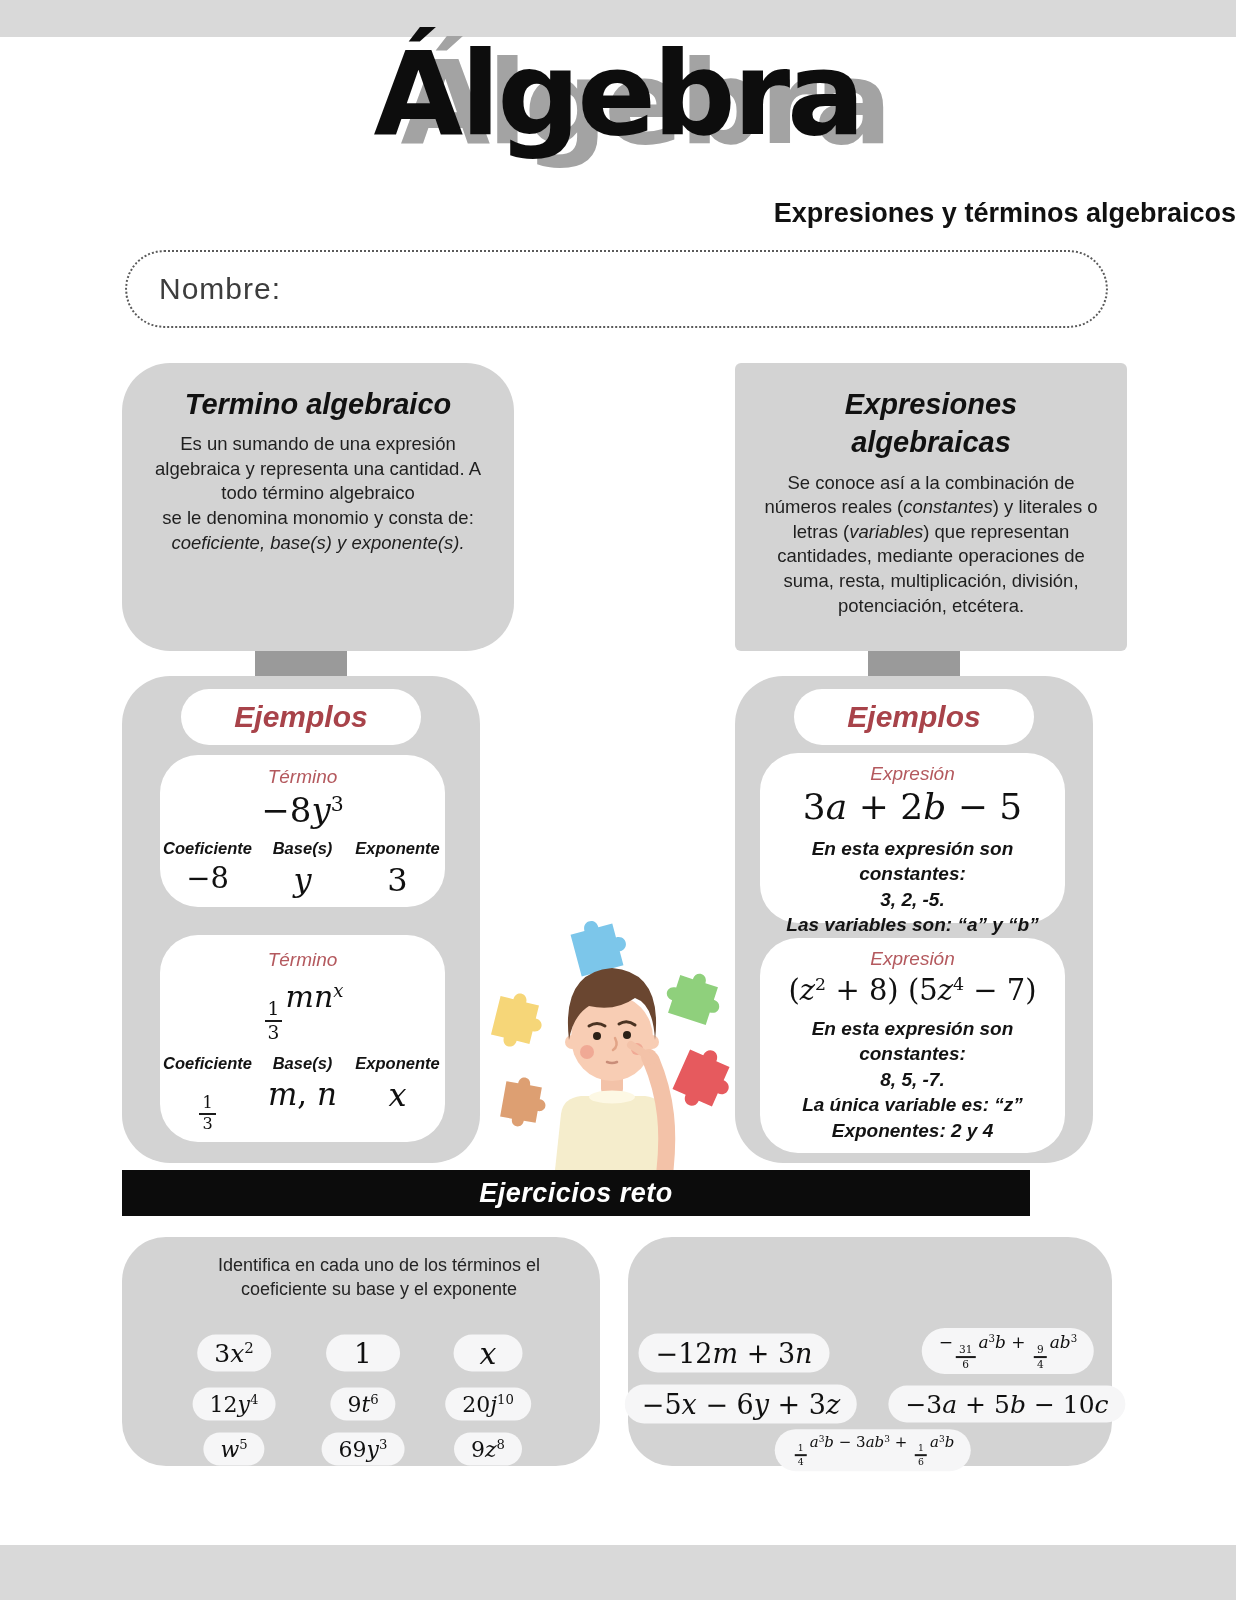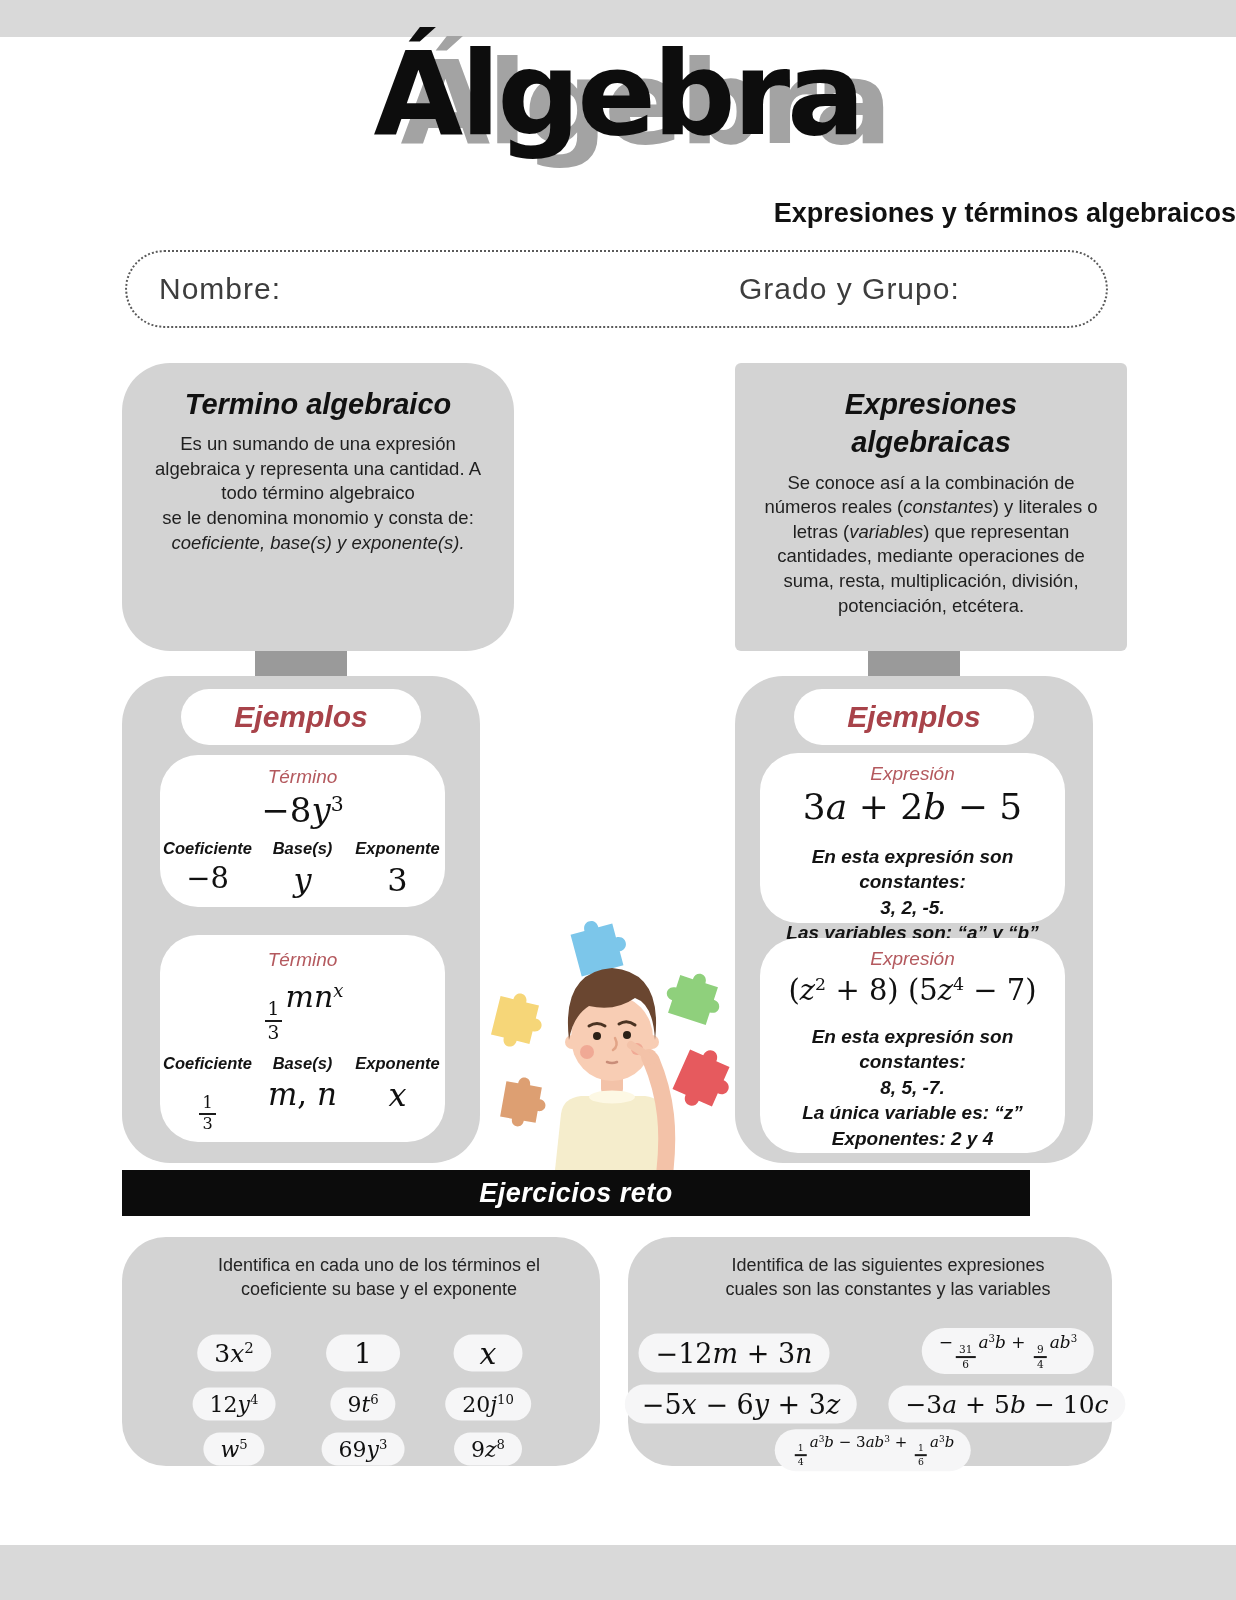--- a/index.html
+++ b/index.html
@@ -52,21 +52,21 @@
   .fden{padding-top:1px;}
 
   .card-t1{left:38px;top:79px;width:285px;height:152px;padding-top:11px;}
   .card-t2{left:38px;top:259px;width:285px;height:207px;padding-top:14px;}
   .cols{display:grid;grid-template-columns:1fr 1fr 1fr;margin-top:9px;}
   .clabel{font-style:italic;font-weight:700;font-size:16.5px;color:#131313;}
   .cval{margin-top:3px;}
 
   .card-e1{left:25px;top:77px;width:305px;height:170px;padding-top:10px;}
   .card-e2{left:25px;top:262px;width:305px;height:215px;padding-top:10px;}
-  .lines{margin-top:17px;}
+  .lines{margin-top:9px;}
   .lines p{margin:0;font-style:italic;font-weight:700;font-size:19px;line-height:1.34;color:#131313;}
 
   .illus{position:absolute;left:485px;top:918px;width:256px;height:252px;}
 
   .banner{position:absolute;left:122px;top:1170px;width:908px;height:46px;background:#0c0c0c;
           display:flex;align-items:center;justify-content:center;}
   .banner span{font-style:italic;font-weight:700;font-size:27px;color:#ffffff;letter-spacing:0.5px;}
 
   .wkbox{position:absolute;top:1237px;height:229px;background:#d3d3d3;border-radius:44px;box-sizing:border-box;padding-left:36px;}
   .wkbox.left{left:122px;width:478px;}
@@ -82,23 +82,20 @@
 
   <div class="strip top"></div>
   <div class="strip bottom"></div>
 
   <h1 class="title">Álgebra</h1>
   <div class="subtitle">Expresiones y términos algebraicos</div>
 
   <div class="name-bar">
     <div class="nb-field f1">
       <span class="nb-label">Nombre:</span>
-    </div>
-    <div class="nb-field f2">
-      <span class="nb-label">Grado y Grupo:</span>
     </div>
   </div>
 
   <div class="tab tab-left"></div>
   <div class="tab tab-right"></div>
 
   <section class="defbox left">
     <h2>Termino algebraico</h2>
     <p><span>Es un sumando de una expresión algebraica y representa una cantidad. A todo término algebraico</span><br>
       <span>se le denomina monomio y consta de: </span><em>coeficiente, base(s) y exponente(s).</em></p>
@@ -239,24 +236,20 @@
     <span class="xpill math" style="left:366px;top:116px;font-size:30px;padding:1px 26px;"><i>x</i></span>
     <span class="xpill math" style="left:112px;top:167px;font-size:22px;">12<i>y</i><sup>4</sup></span>
     <span class="xpill math" style="left:241px;top:167px;font-size:22px;">9<i>t</i><sup>6</sup></span>
     <span class="xpill math" style="left:366px;top:167px;font-size:22px;">20<i>j</i><sup>10</sup></span>
     <span class="xpill math" style="left:112px;top:212px;font-size:22px;"><i>w</i><sup>5</sup></span>
     <span class="xpill math" style="left:241px;top:212px;font-size:22px;">69<i>y</i><sup>3</sup></span>
     <span class="xpill math" style="left:366px;top:212px;font-size:22px;">9<i>z</i><sup>8</sup></span>
   </section>
 
   <section class="wkbox right">
-    <div class="instr">
-      <span>Identifica de las siguientes expresiones</span><br>
-      <span>cuales son las constantes y las variables</span>
-    </div>
     <span class="xpill math" style="left:106px;top:116px;font-size:27px;">−12<i>m</i> + 3<i>n</i></span>
     <span class="xpill math" style="left:380px;top:114px;font-size:17px;">−<span class="frac">
           <span class="fnum">31</span>
           <span class="fden">6</span>
         </span><i>a</i><sup>3</sup><i>b</i> + <span class="frac">
           <span class="fnum">9</span>
           <span class="fden">4</span>
         </span><i>ab</i><sup>3</sup></span>
     <span class="xpill math" style="left:113px;top:167px;font-size:27px;">−5<i>x</i> − 6<i>y</i> + 3<i>z</i></span>
     <span class="xpill math" style="left:379px;top:167px;font-size:25px;">−3<i>a</i> + 5<i>b</i> − 10<i>c</i></span>

